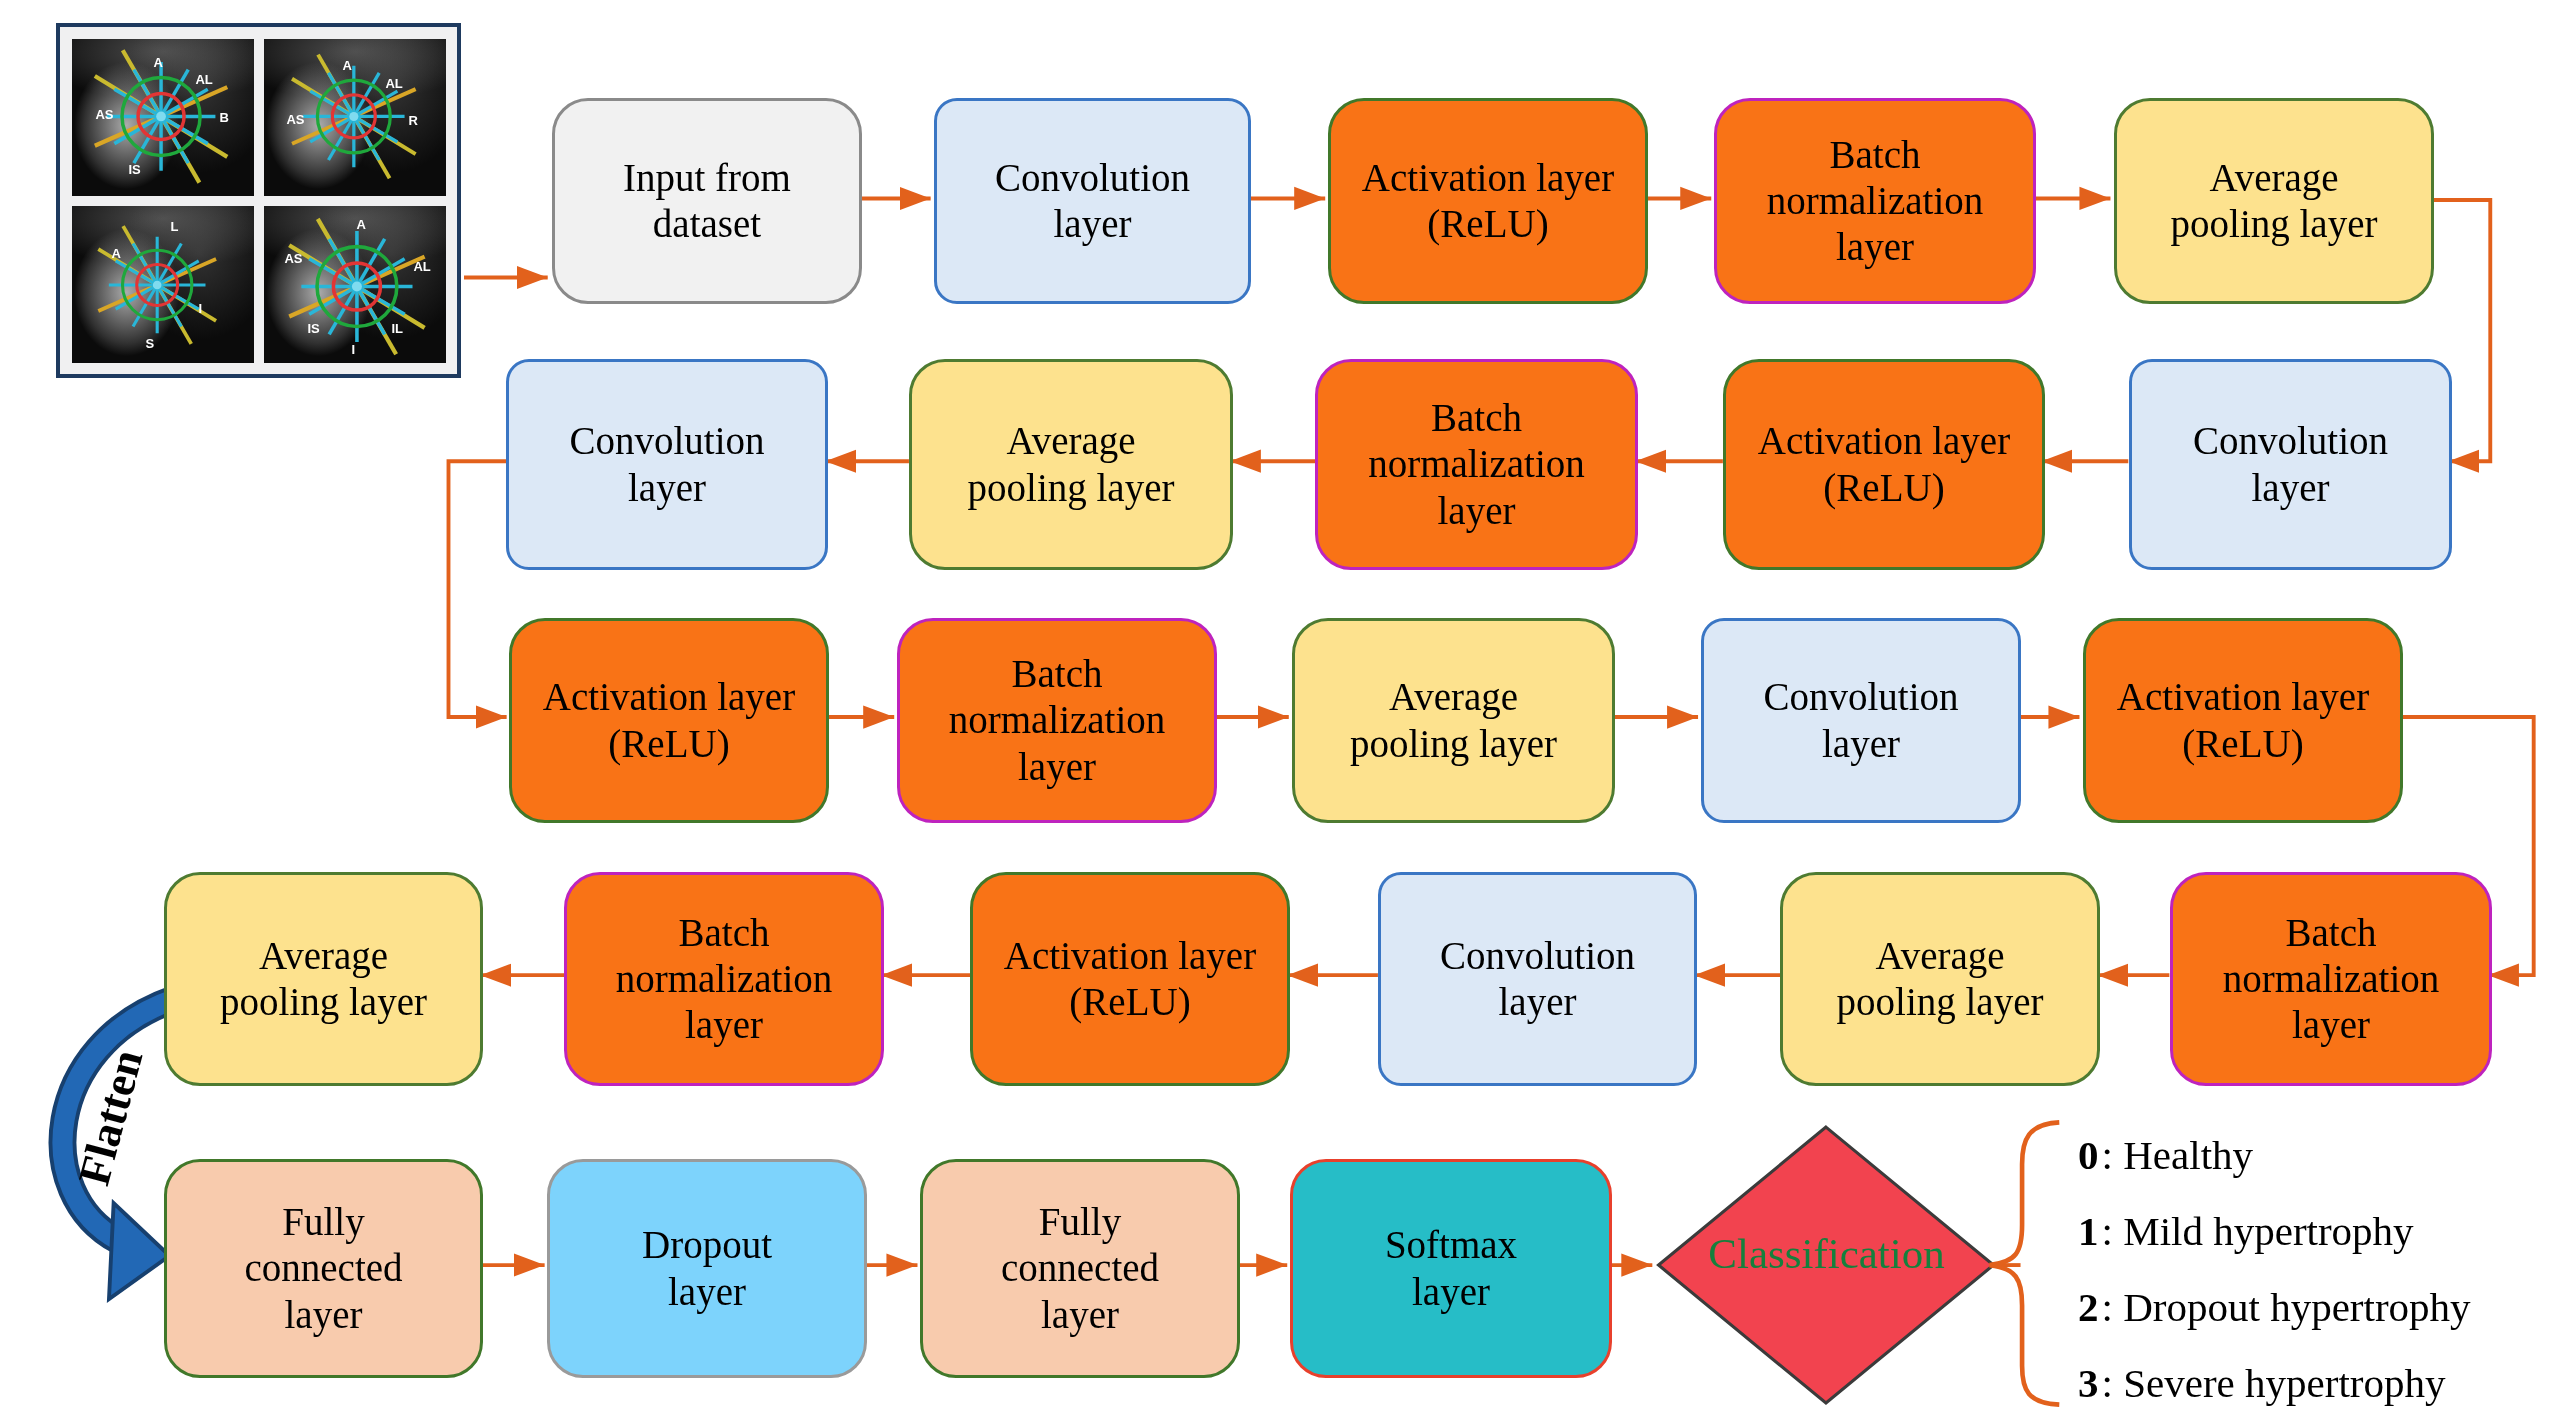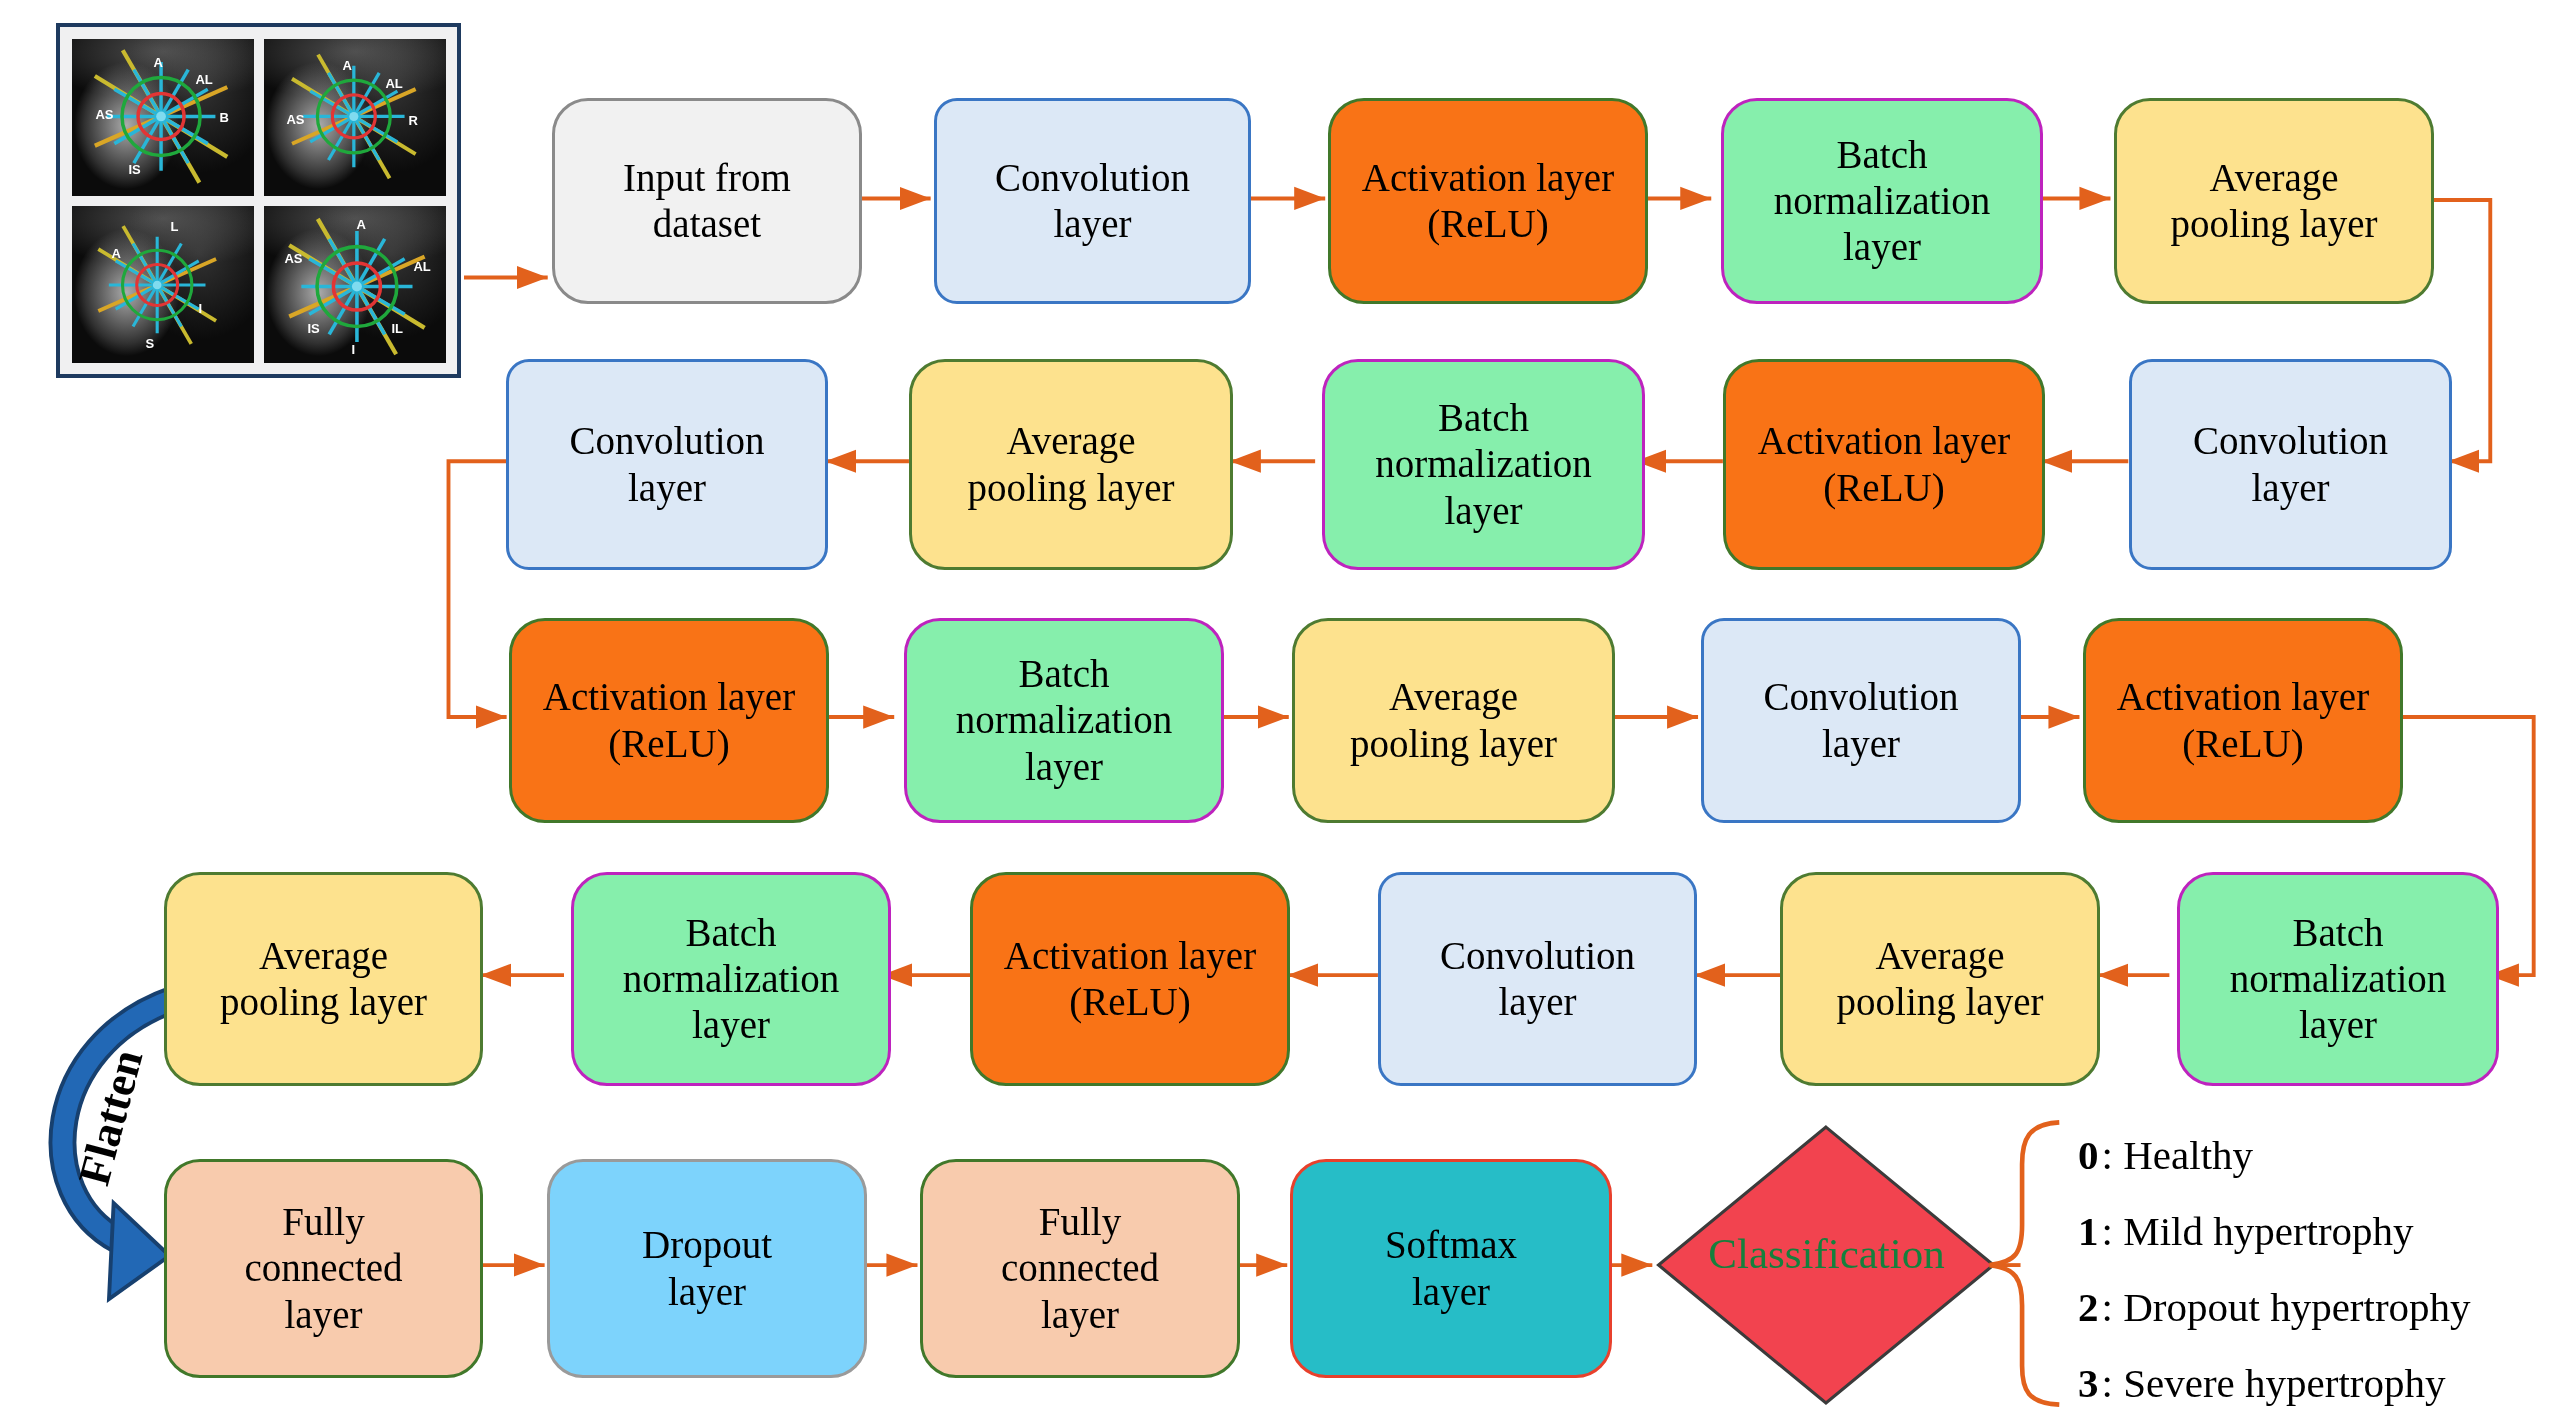--- a/index.html
+++ b/index.html
@@ -9,21 +9,21 @@
 
   .box{position:absolute;display:flex;align-items:center;justify-content:center;text-align:center;
        border-radius:36px;border:3.1px solid #000;color:#000;
        font:39px/1.18 "Liberation Serif",serif;}
   .box span{display:inline-block;max-width:256px;}
   .box.narrow span{max-width:195px;}
   .k-input{background:#F1F1F1;border-color:#8A8A8A;}
   .k-drop {background:#7dd3fc;border-color:#9A9A9A;}
   .k-conv {background:#DCE8F6;border-color:#3A76C4;border-radius:23px;}
   .k-act  {background:#f97316;border-color:#41782A;}
-  .k-bn   {background:#86efac;border-color:#BE23BE;margin-left:7px;}
+  .k-bn   {background:#f97316;border-color:#BE23BE;}
   .k-pool {background:#FDE28E;border-color:#4E7B31;}
   .k-fc   {background:#F8CBAD;border-color:#41782A;}
   .k-soft {background:#26BDC7;border-color:#E8402C;}
 
   .diamond-label{position:absolute;left:1656px;top:1230px;width:341px;text-align:center;
        font:43px/1.1 "Liberation Serif",serif;color:#15803d;}
 
   .legend-item{position:absolute;left:2078px;height:57px;display:flex;align-items:center;
        font:41px/1 "Liberation Serif",serif;color:#000;white-space:nowrap;}
   .legend-item b{font-weight:bold;margin-right:3.1px;}

